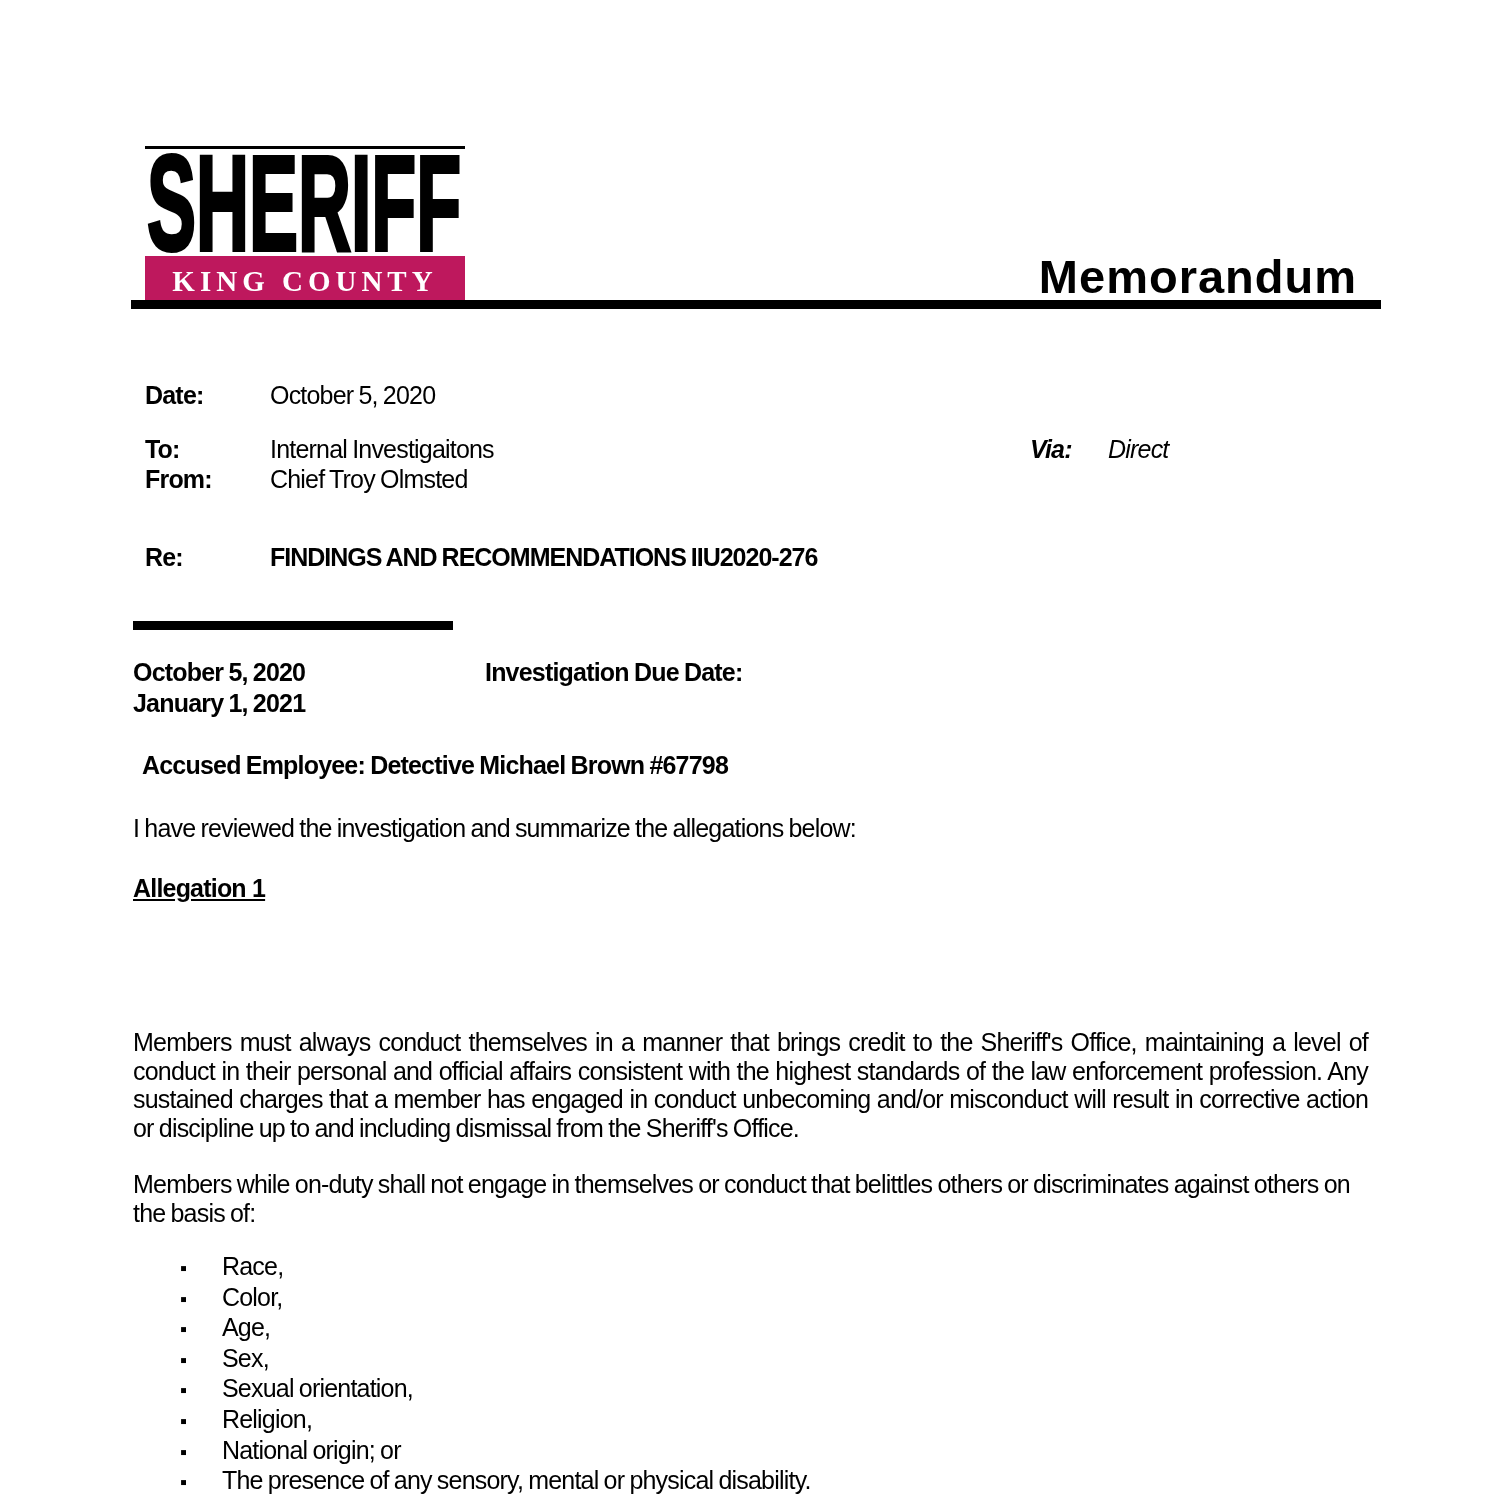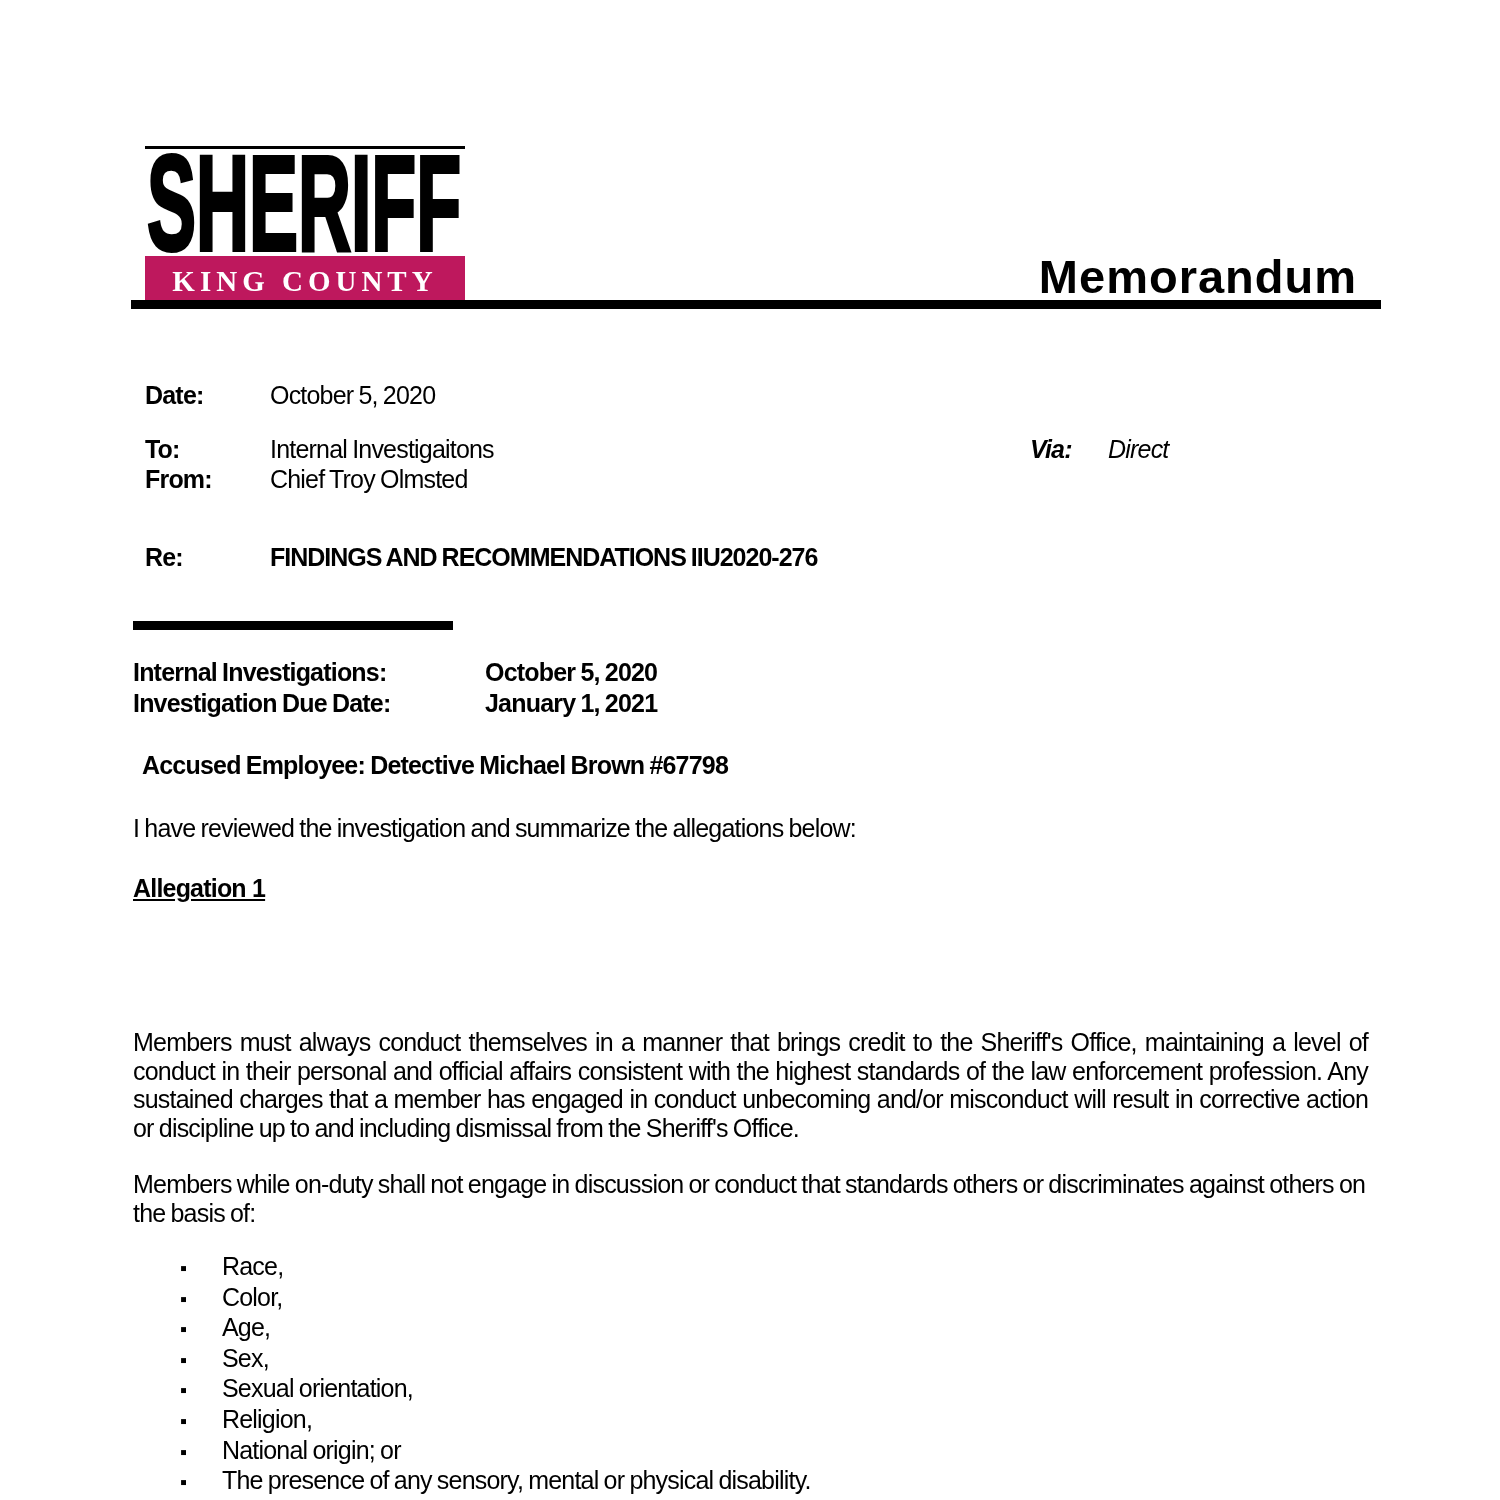--- a/index.html
+++ b/index.html
@@ -160,31 +160,30 @@
   <div class="field-row row-from">
     <span class="field-label">From:</span><span>Chief Troy Olmsted</span>
   </div>
   <div class="field-row row-re">
     <span class="field-label">Re:</span><span class="re-value">FINDINGS AND RECOMMENDATIONS IIU2020-276</span>
   </div>
 
   <div class="rule-short"></div>
 
   <div class="case-grid">
-    <span>Internal Investigations:</span>
     <span>October 5, 2020</span>
     <span>Investigation Due Date:</span>
     <span>January 1, 2021</span>
   </div>
   <div class="accused-line">Accused Employee: Detective Michael Brown #67798</div>
 
   <div class="intro-line">I have reviewed the investigation and summarize the allegations below:</div>
   <div class="allegation-heading">Allegation 1</div>
   <div class="para-1">Members must always conduct themselves in a manner that brings credit to the Sheriff's Office, maintaining a level of conduct in their personal and official affairs consistent with the highest standards of the law enforcement profession. Any sustained charges that a member has engaged in conduct unbecoming and/or misconduct will result in corrective action or discipline up to and including dismissal from the Sheriff's Office.</div>
-  <div class="para-2">Members while on-duty shall not engage in discussion or conduct that standards others or discriminates against others on the basis of:</div>
+  <div class="para-2">Members while on-duty shall not engage in themselves or conduct that belittles others or discriminates against others on the basis of:</div>
 
   <ul class="bullet-list">
 
       <li>
         <span class="bullet-marker">▪</span>
         <span>Race,</span>
       </li>
 
       <li>
         <span class="bullet-marker">▪</span>

